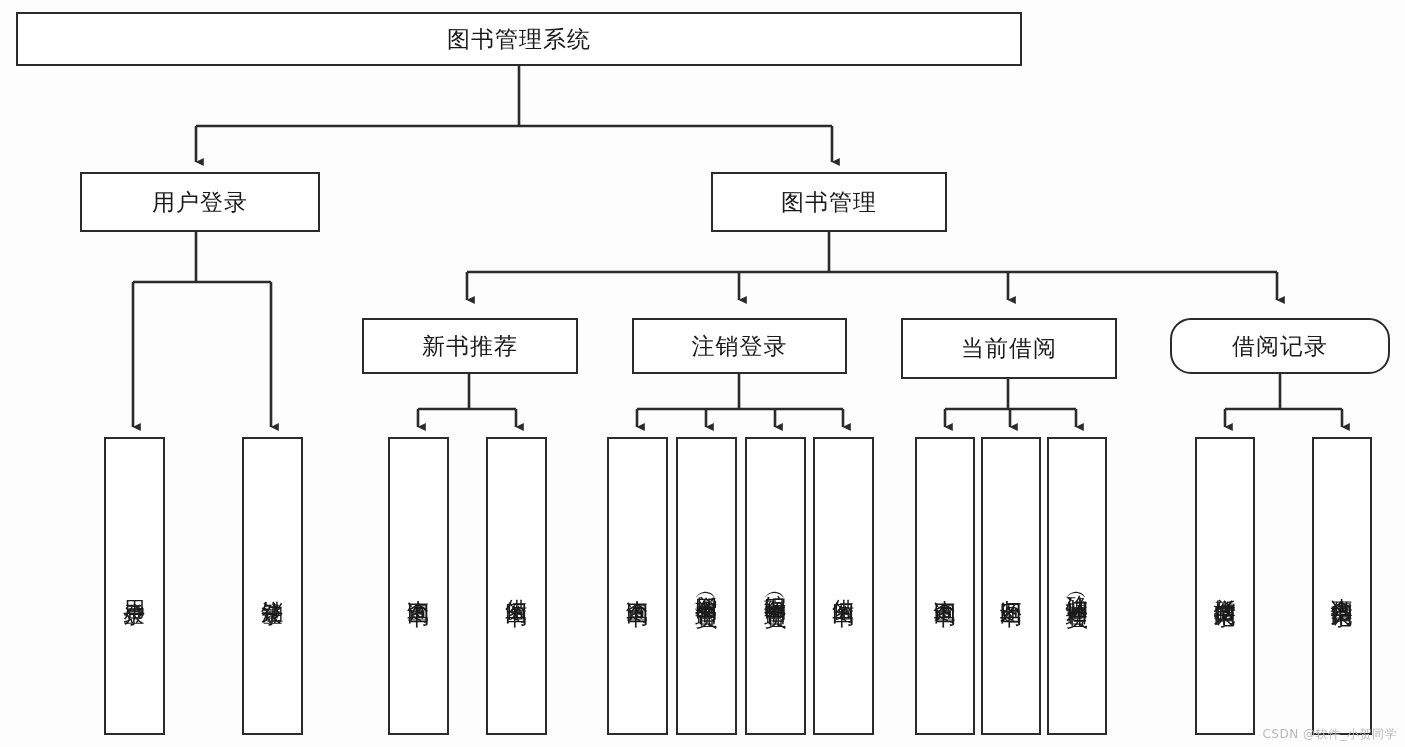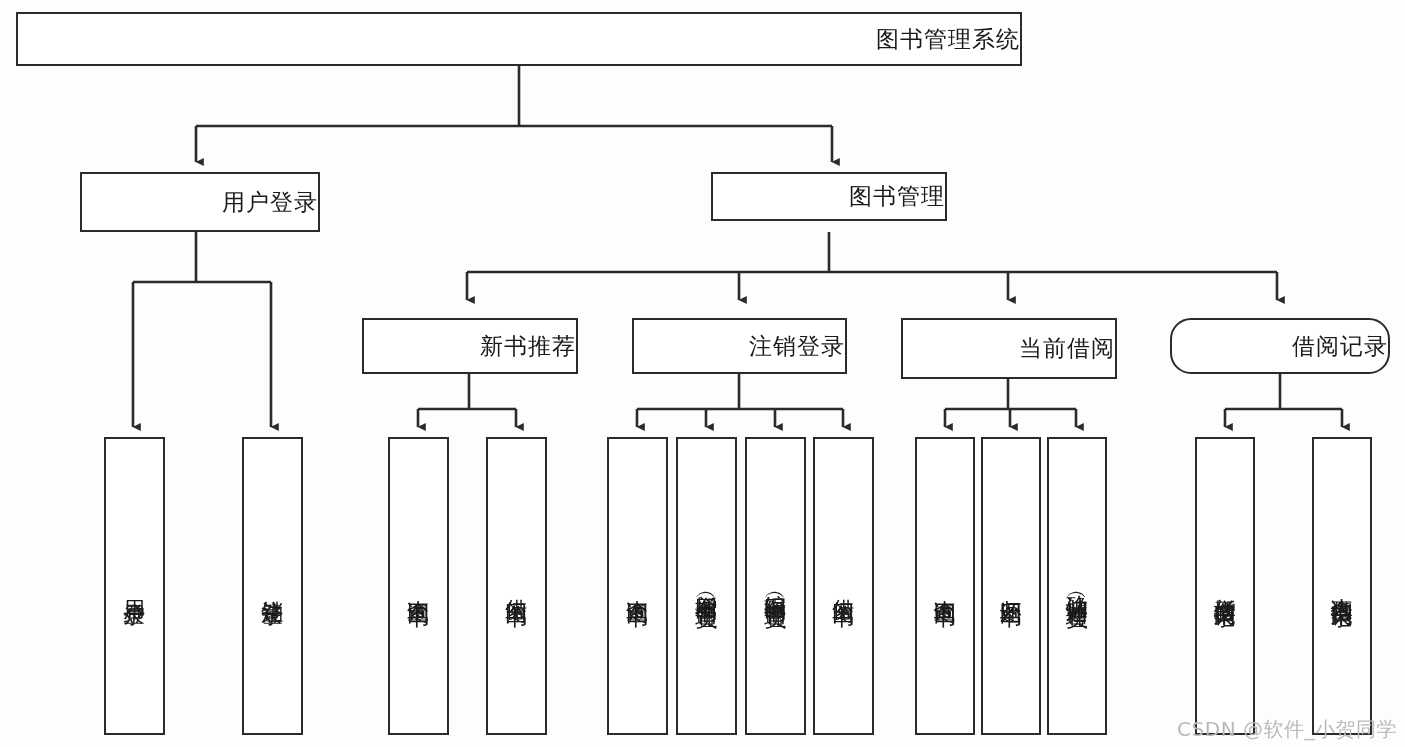--- a/index.html
+++ b/index.html
@@ -14,34 +14,34 @@
   .node{
     position:absolute;
     box-sizing:border-box;
     background:#ffffff;
     border:2.5px solid #2b2b2b;
     display:flex;
     align-items:center;
     justify-content:center;
     color:#1a1a1a;
   }
-  .node.h{ font-size:23px; letter-spacing:1px;justify-content:flex-end; }
+  .node.h{ font-size:23px; letter-spacing:1px; }
   .node.v{ font-size:22px; letter-spacing:2px; }
   .node.v .lbl{
     writing-mode:vertical-rl;
     text-orientation:upright;
     line-height:1.06;
     white-space:nowrap;
   }
   .node.h .lbl{ white-space:nowrap; }
   #watermark{
     position:absolute;
     right:8px;
     bottom:4px;
-    font-size:20px;
+    font-size:12px;
     color:#b9b9b9;
     letter-spacing:0.5px;
     white-space:nowrap;
     pointer-events:none;
   }
   svg{position:absolute;left:0;top:0;}
 </style>
 </head>
 <body>
 
@@ -97,21 +97,21 @@
     </g>
   </svg>
 
   <div class="node h" style="left:16px;top:12px;width:1006px;height:54px;">
     <span class="lbl">图书管理系统</span>
   </div>
 
   <div class="node h" style="left:80px;top:172px;width:240px;height:60px;">
     <span class="lbl">用户登录</span>
   </div>
-  <div class="node h" style="left:711px;top:172px;width:236px;height:49px;">
+  <div class="node h" style="left:711px;top:172px;width:236px;height:60px;">
     <span class="lbl">图书管理</span>
   </div>
 
   <div class="node h" style="left:362px;top:318px;width:216px;height:56px;">
     <span class="lbl">新书推荐</span>
   </div>
   <div class="node h" style="left:632px;top:318px;width:215px;height:56px;">
     <span class="lbl">注销登录</span>
   </div>
   <div class="node h" style="left:901px;top:318px;width:216px;height:61px;">

